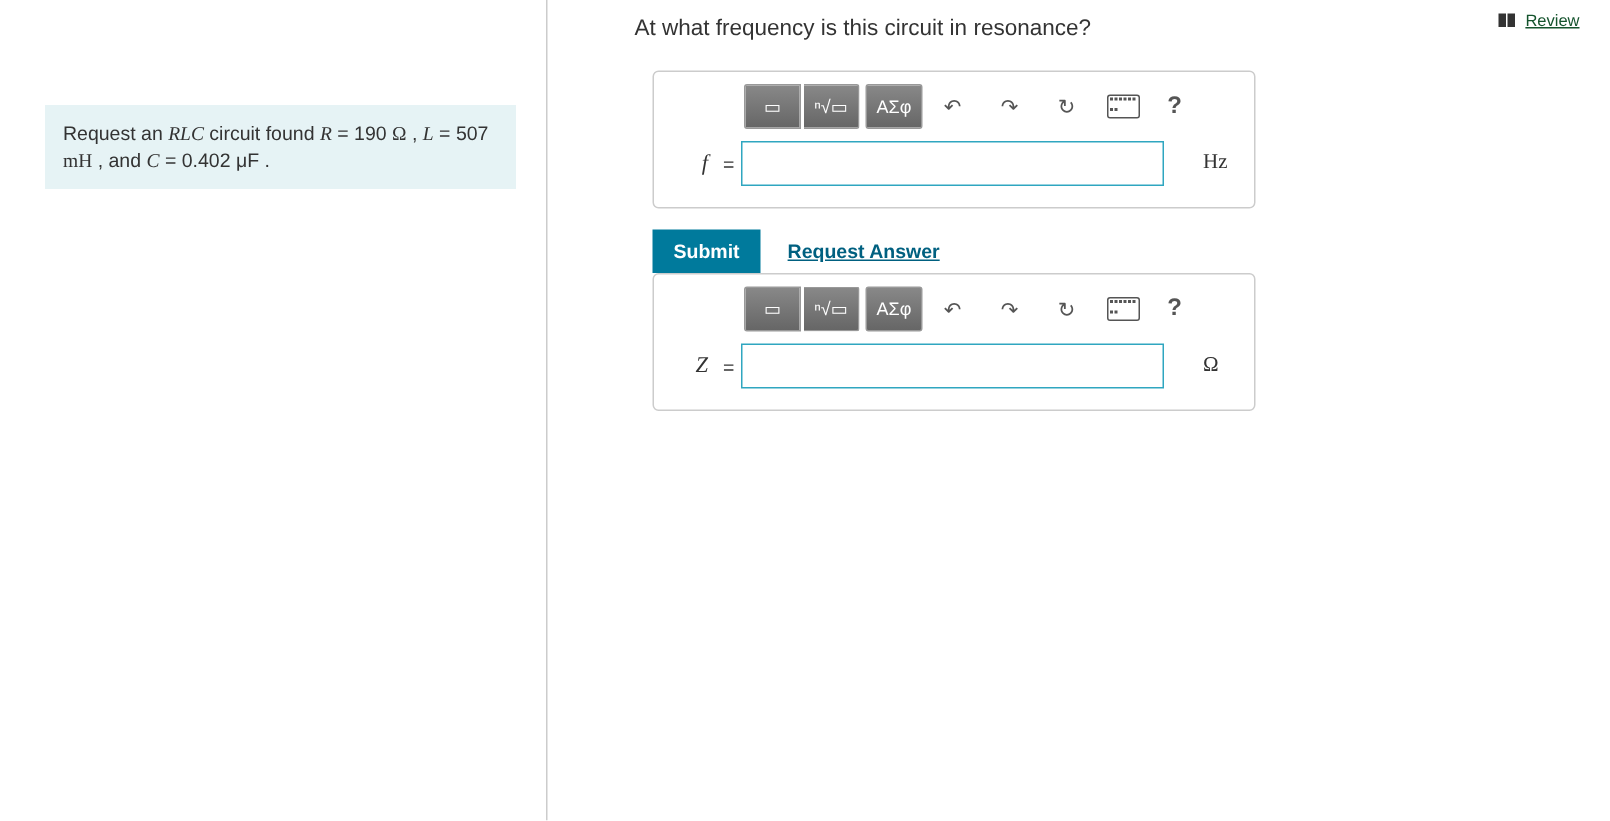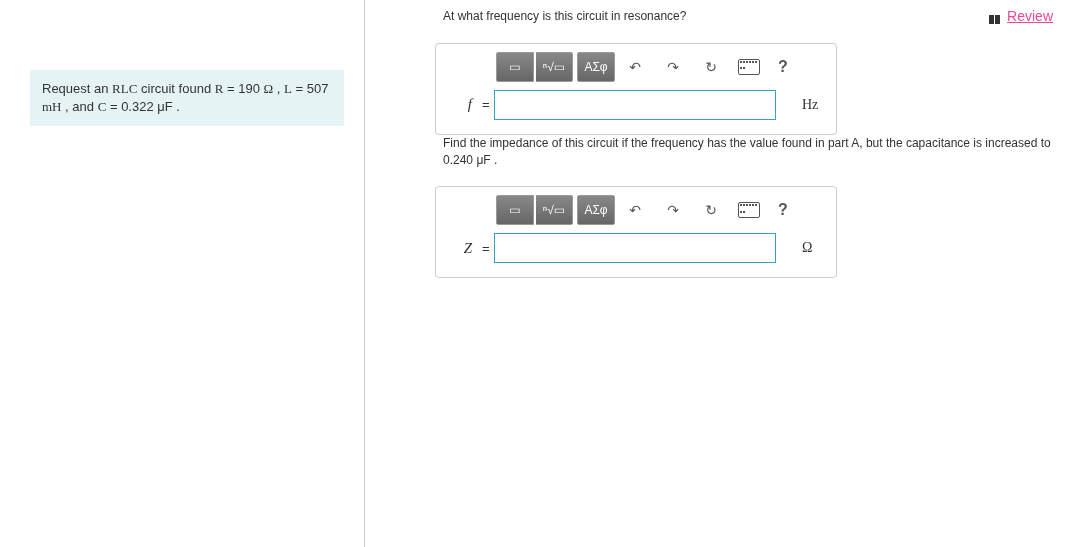--- a/index.html
+++ b/index.html
@@ -25,34 +25,34 @@
     padding-top: 70px;
     box-sizing: border-box;
   }
   .problem-box {
     margin: 0 20px 0 30px;
     background: #e6f3f5;
     padding: 10px 12px;
     font-size: 13px;
     line-height: 1.4;
   }
-  .problem-box .it { font-family: 'Times New Roman', serif; }
+  .problem-box .it { font-style: italic; font-family: 'Times New Roman', serif; }
   .problem-box .rm { font-family: 'Times New Roman', serif; }
   .right {
     flex: 1;
     padding: 8px 20px 0 40px;
     position: relative;
   }
   .review {
     position: absolute;
     top: 8px;
     right: 20px;
-    color: #ec4899;
+    color: #14532d;
     text-decoration: underline;
-    font-size: 14px;
+    font-size: 11px;
     display: flex;
     align-items: center;
     gap: 4px;
     margin-left: 11px;
   }
   .flag-icon { width: 14px; height: 10px; display:inline-block; }
   .flag-icon span { display:inline-block; width:5px; height:9px; background:#333; margin-right:1px;}
   .part-header {
     display: flex;
     align-items: center;
@@ -61,22 +61,22 @@
     font-weight: bold;
     font-size: 13px;
   }
   .tri-down {
     width: 0; height: 0;
     border-left: 5px solid transparent;
     border-right: 5px solid transparent;
     border-top: 7px solid #333;
   }
   .prompt {
-    margin: 0 0 18px 38px;
-    font-size: 12px;
+    margin: 0 0 18px 18px;
+    font-size: 15px;
     line-height: 1.4;
   }
   .answer-box {
     margin-left: 30px;
     border: 1px solid #ccc;
     border-radius: 4px;
     width: 400px;
     padding: 0;
   }
   .toolbar {
@@ -167,21 +167,21 @@
     display:flex; flex-wrap:wrap; padding:1px; gap:1px;
   }
   .kbd-icon i { width:2px; height:2px; background:#555; }
 </style>
 </head>
 <body>
 
 <div class="layout">
   <div class="left">
     <div class="problem-box">
-      <span>Request an </span><span class="it">RLC</span><span> circuit found </span><span class="it">R</span><span> = 190 </span><span class="rm">Ω</span><span> , </span><span class="it">L</span><span> = 507 </span><span class="rm">mH</span><span> , and </span><span class="it">C</span><span> = 0.322 </span><span class="mu">μF</span><span> .</span>
+      <span>Request an </span><span class="it">RLC</span><span> circuit found </span><span class="it">R</span><span> = 190 </span><span class="rm">Ω</span><span> , </span><span class="it">L</span><span> = 507 </span><span class="rm">mH</span><span> , and </span><span class="it">C</span><span> = 0.402 </span><span class="mu">μF</span><span> .</span>
     </div>
   </div>
 
   <div class="right">
     <a class="review" href="#">
       <span class="flag-icon"><span></span><span></span></span>
       <span>Review</span>
     </a>
 
     <div class="prompt">At what frequency is this circuit in resonance?</div>
@@ -223,24 +223,25 @@
           </div>
       </div>
       <div class="input-row">
         <span class="var-label">f</span>
         <span class="eq">=</span>
         <input class="answer-input" type="text" style="">
         <span class="unit">Hz</span>
       </div>
     </div>
 
-
-    <div class="prompt">
-      <span>Find the impedance of this circuit if the frequency has the value found in part A, but the capacitance is increased to 0.240 </span><span class="mu">μF</span><span> .</span>
-    </div>
+    <div class="actions">
+      <button class="submit-btn">Submit</button>
+      <a href="#" class="request-link">Request Answer</a>
+    </div>
+
 
     <div class="answer-box">
       <div class="toolbar">
         <div class="tool-btn group">
             <span>▭</span>
           </div>
         <div class="tool-btn group2">
             <span>ⁿ√▭</span>
           </div>
         <div class="tool-btn" style="margin-left:2px;">

